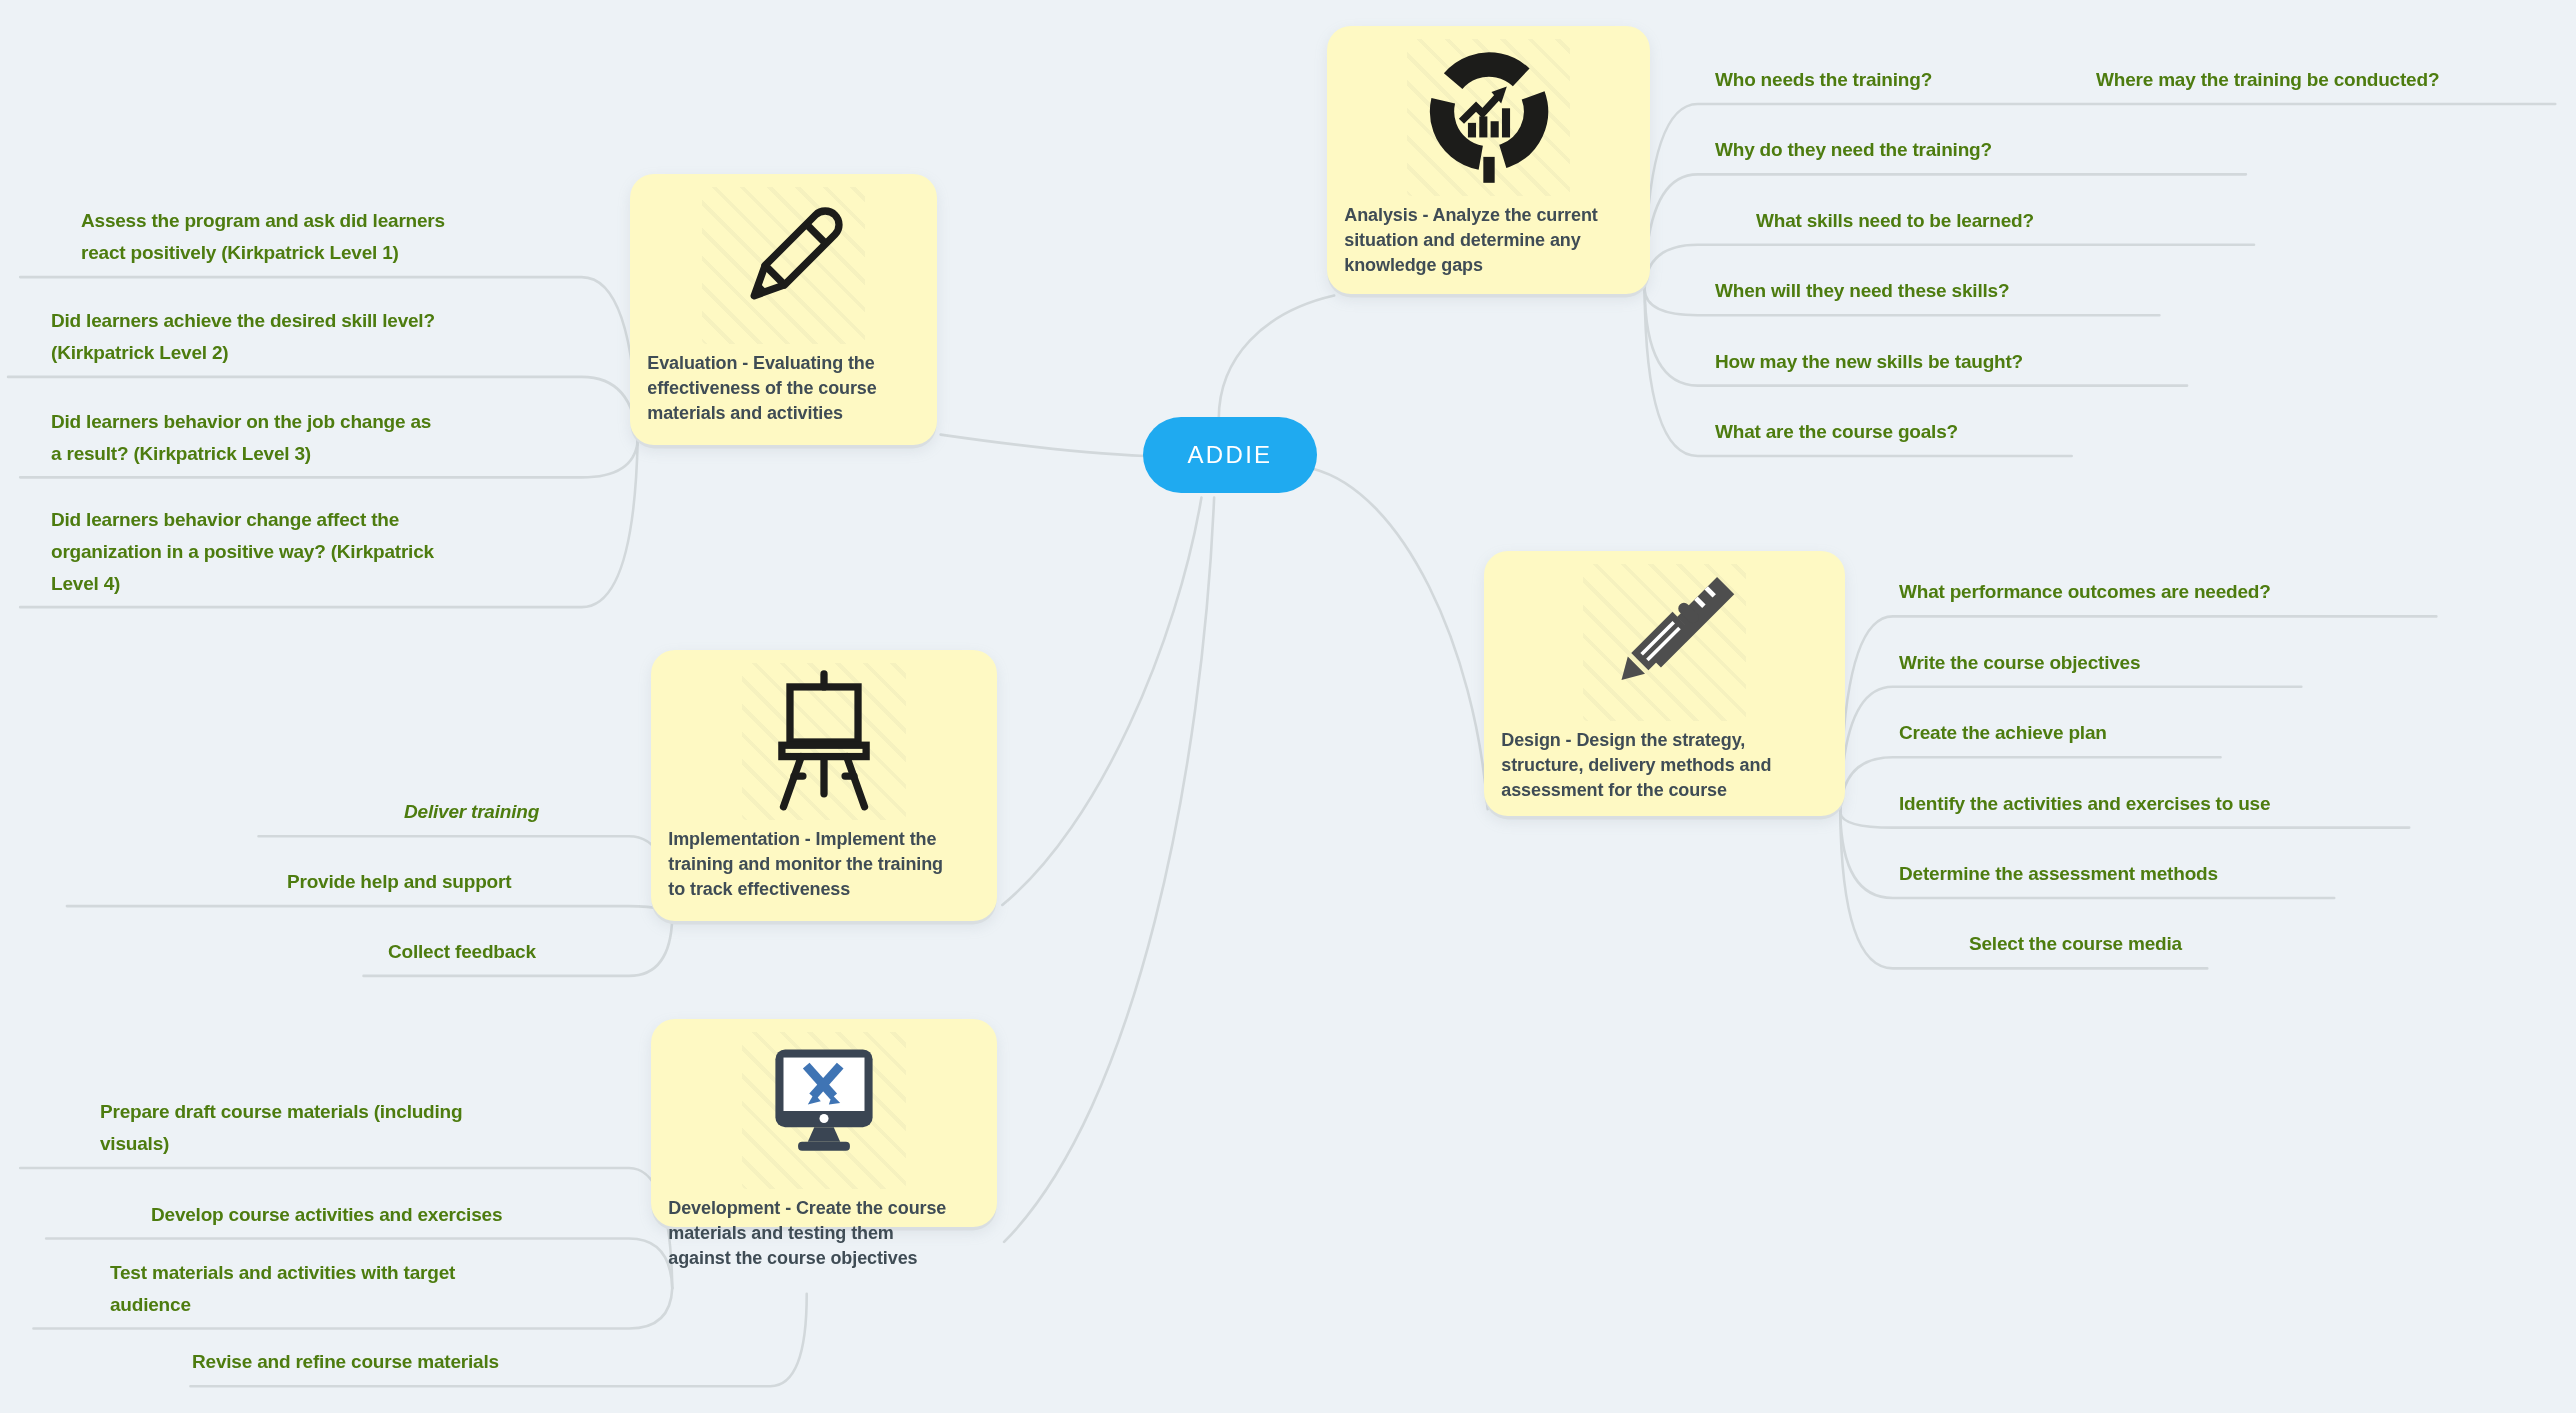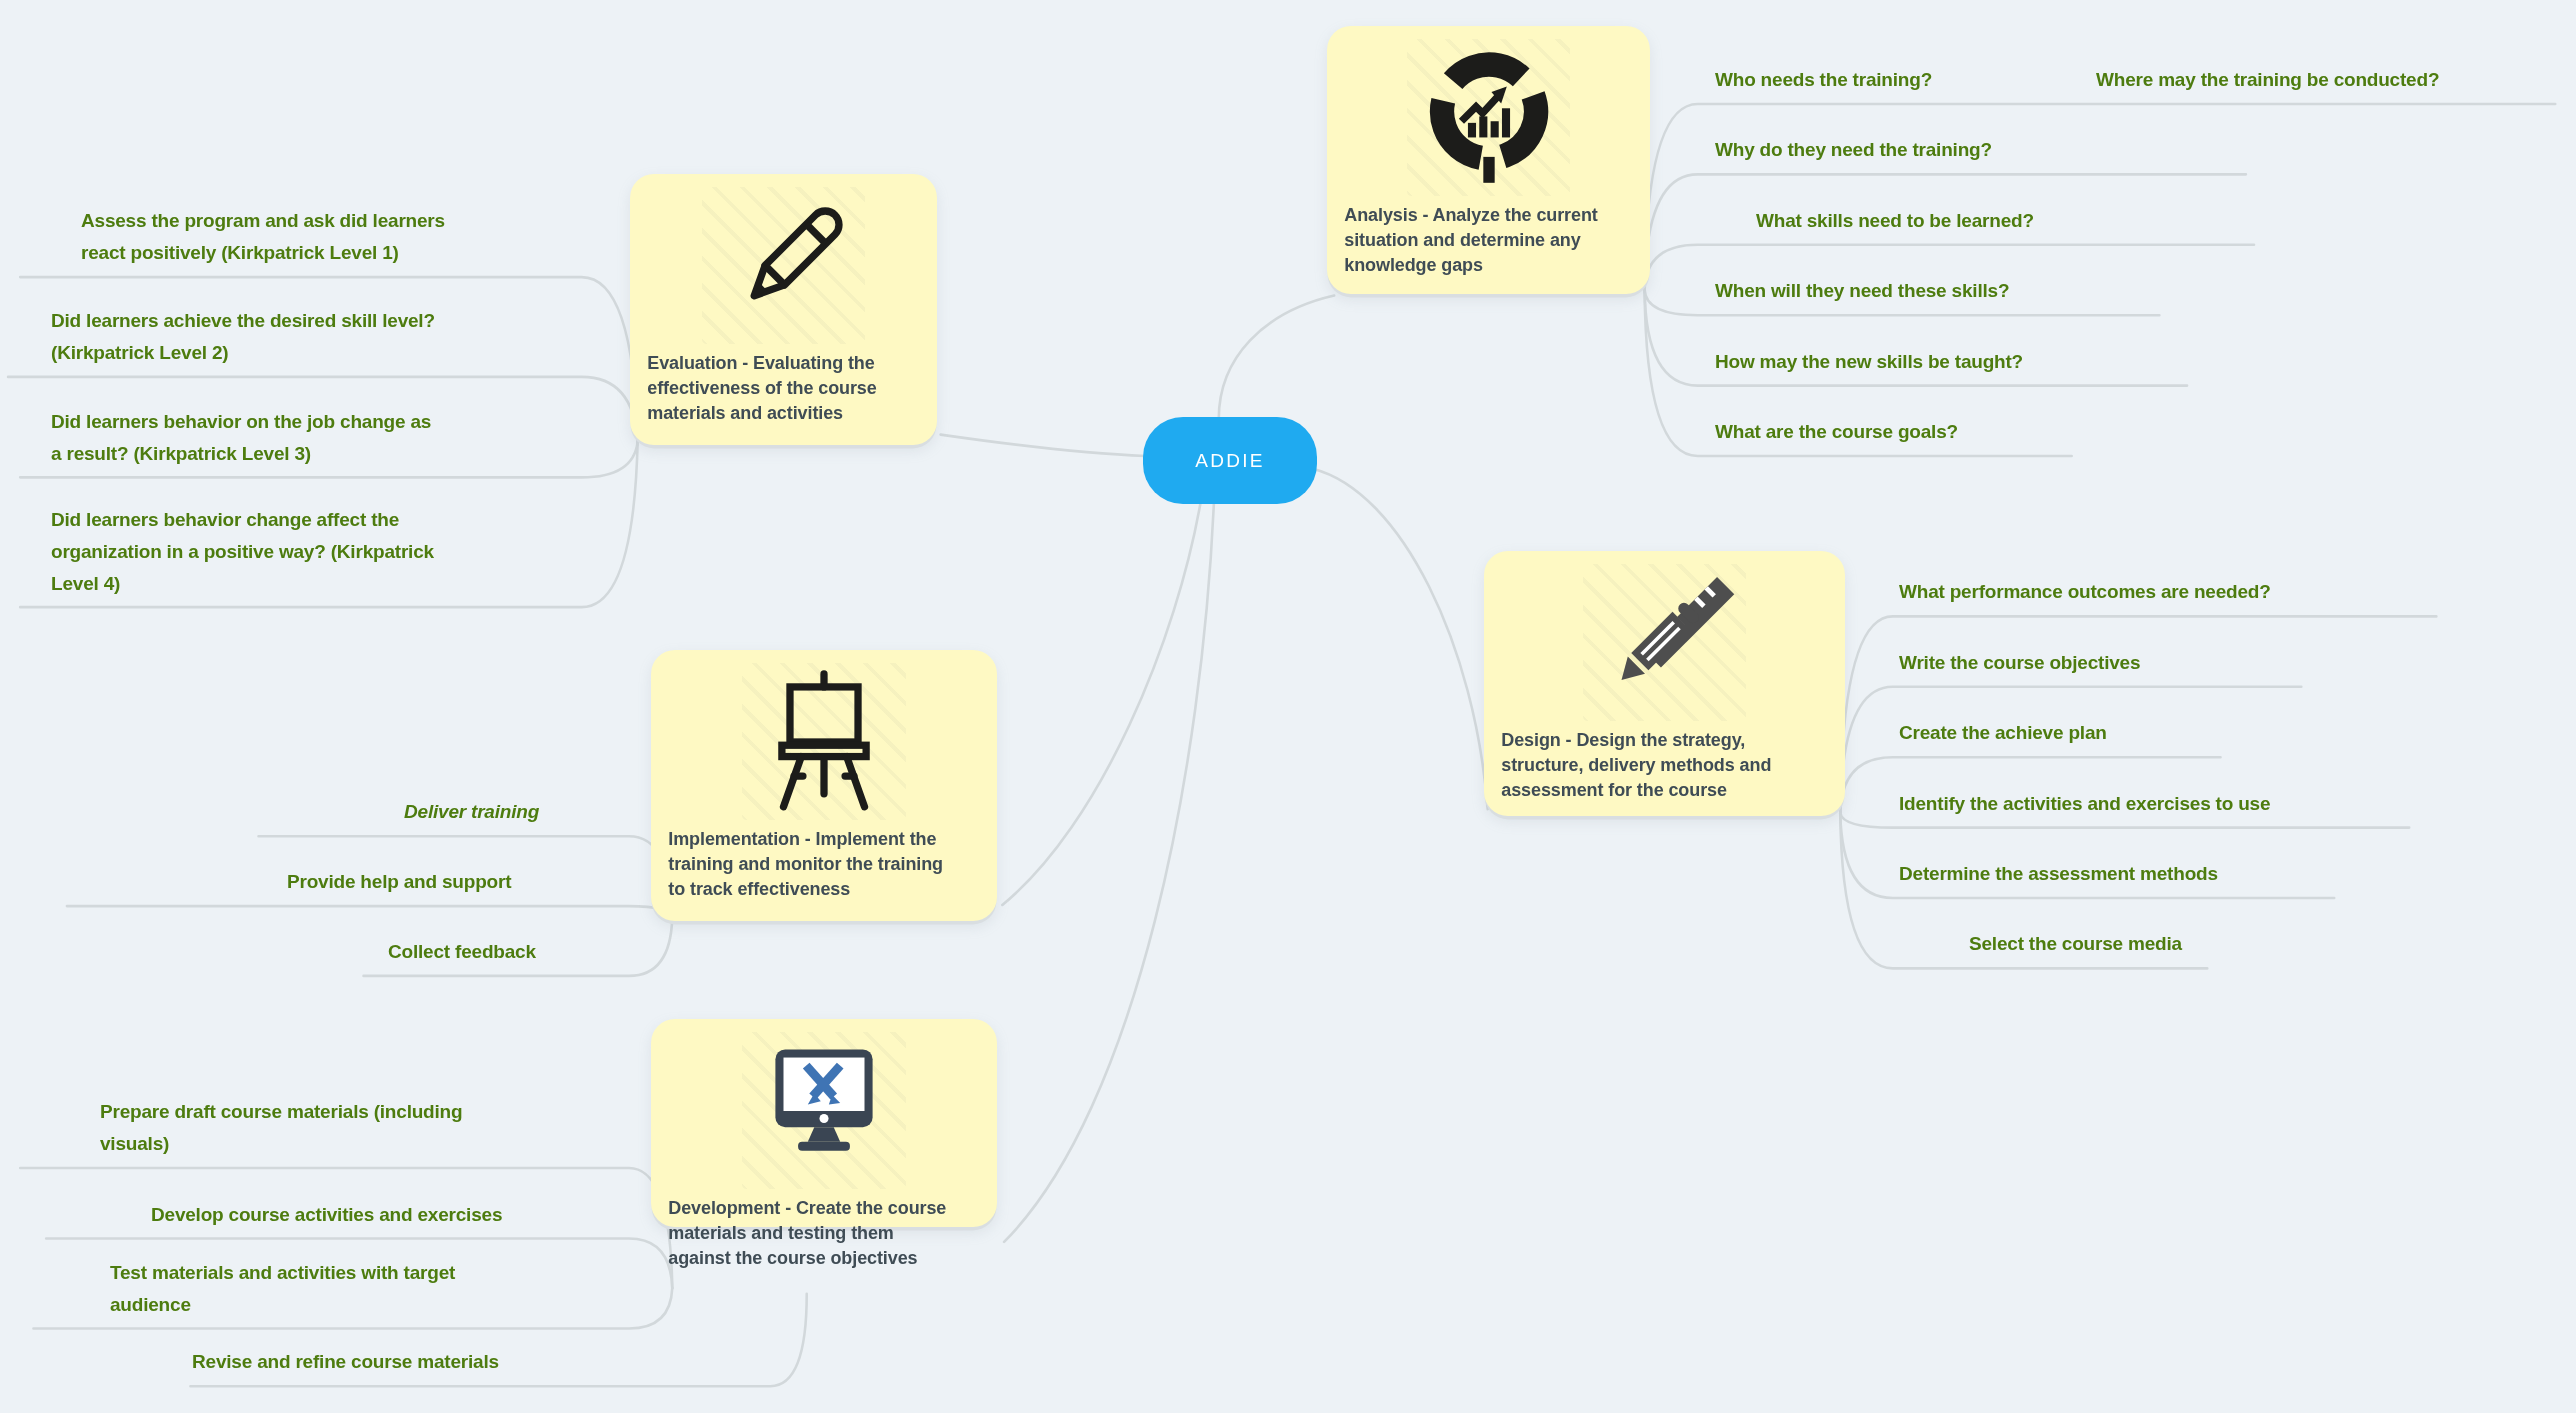--- a/index.html
+++ b/index.html
@@ -6,24 +6,24 @@
   body{
     width:2576px;height:1414px;overflow:hidden;
     background:#edf2f6;
     font-family:"Liberation Sans", sans-serif;
   }
   .stage{position:relative;width:2576px;height:1414px;}
   svg.wires{position:absolute;left:0;top:0;}
   .wire{fill:none;stroke:#d2d8db;stroke-width:4.5;stroke-linecap:round;}
 
   .root-node{
-    position:absolute;left:1143px;top:417px;width:174px;height:87px;
+    position:absolute;left:1143px;top:417px;width:174px;height:76px;
     background:#1faaf0;border-radius:40px;
     display:flex;align-items:center;justify-content:center;
-    color:#ffffff;font-size:19px;font-weight:400;letter-spacing:2.3px;
+    color:#ffffff;font-size:24px;font-weight:400;letter-spacing:2.3px;
     cursor:pointer;
   }
 
   .card{
     position:absolute;background:#fef9c3;border-radius:24px;
     box-shadow:0 4px 0 -0.6px #d9dee1, 0 5.8px 12.7px rgba(150,160,170,.18);
     display:flex;flex-direction:column;align-items:center;
     box-sizing:border-box;padding:8px 17.3px 17.3px 17.3px;cursor:pointer;
   }
   .icon-wrap{

